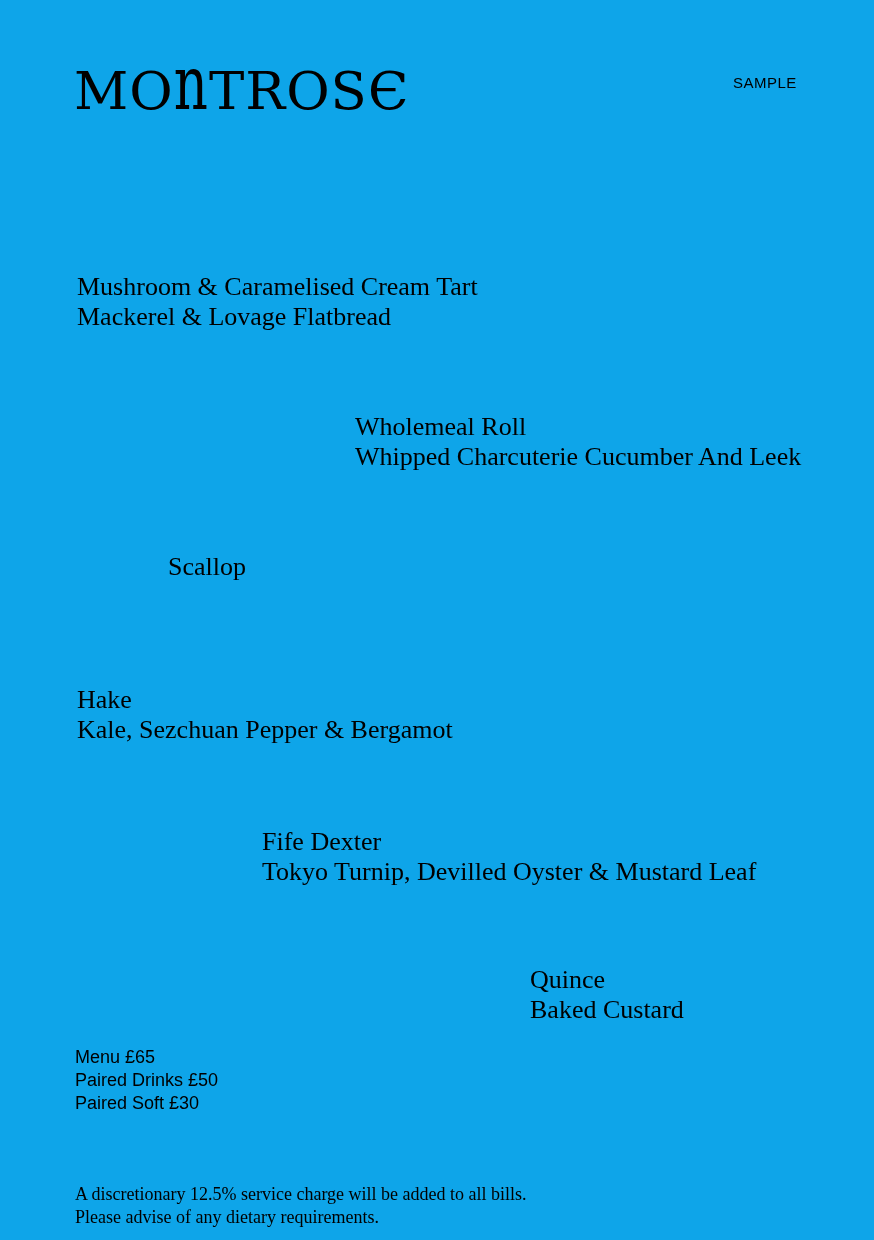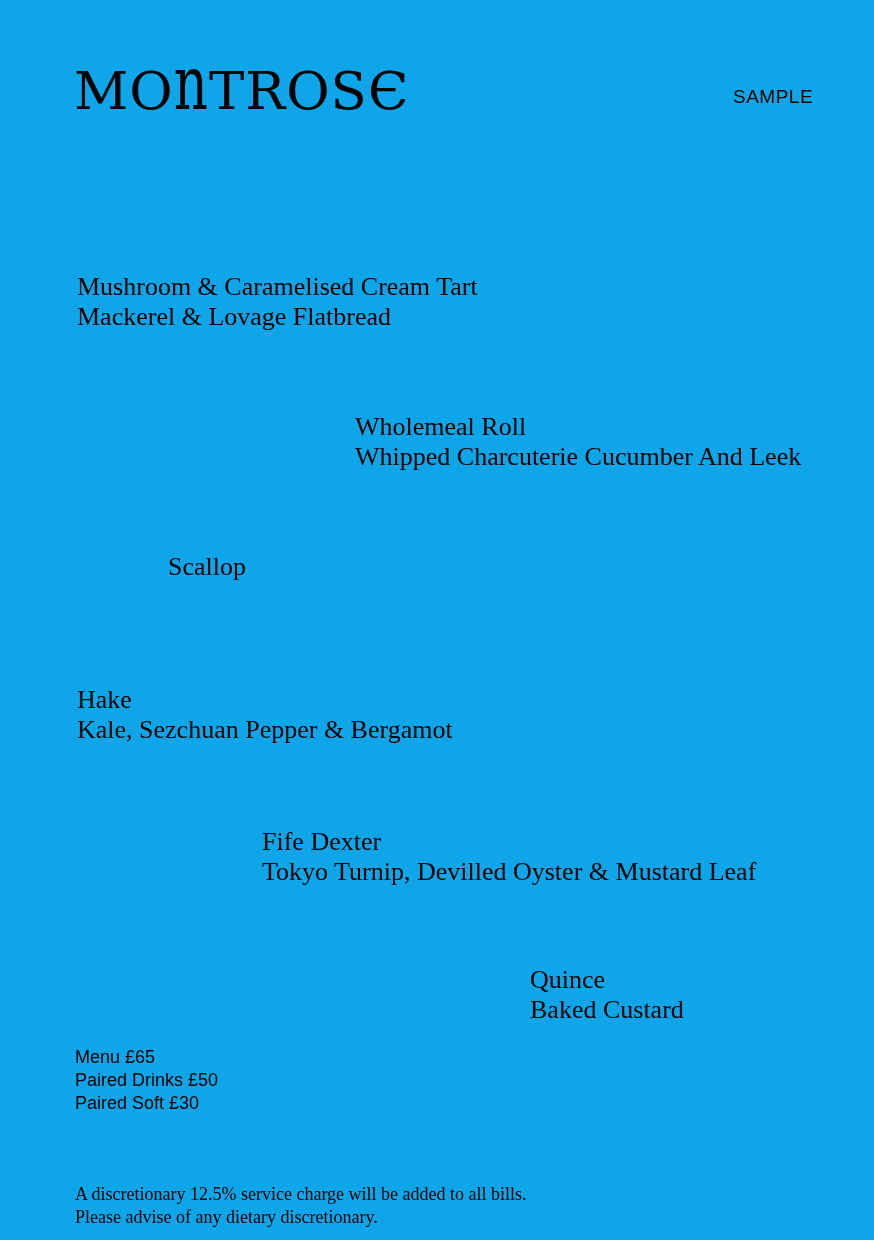--- a/index.html
+++ b/index.html
@@ -33,24 +33,23 @@
     transform: scaleY(1.41);
     transform-origin: 50% 81%;
   }
 
   
   .watermark {
     position: absolute;
     left: 733px;
     top: 74px;
     font-family: "Liberation Sans", sans-serif;
-    font-size: 19px;
+    font-size: 15px;
     letter-spacing: 0.5px;
     white-space: nowrap;
-    margin-top: 12px;
   }
 
   
   .course {
     position: absolute;
     font-size: 26px;
     line-height: 30px;
     white-space: nowrap;
   }
   .c1 { left: 77px;  top: 272px; }
@@ -121,16 +120,16 @@
   </div>
 
   <div class="pricing">
     <div>Menu £65</div>
     <div>Paired Drinks £50</div>
     <div>Paired Soft £30</div>
   </div>
 
   <div class="notes">
     <div>A discretionary 12.5% service charge will be added to all bills.</div>
-    <div>Please advise of any dietary discretionary.</div>
+    <div>Please advise of any dietary requirements.</div>
   </div>
 
 </div>
 
 </body></html>

